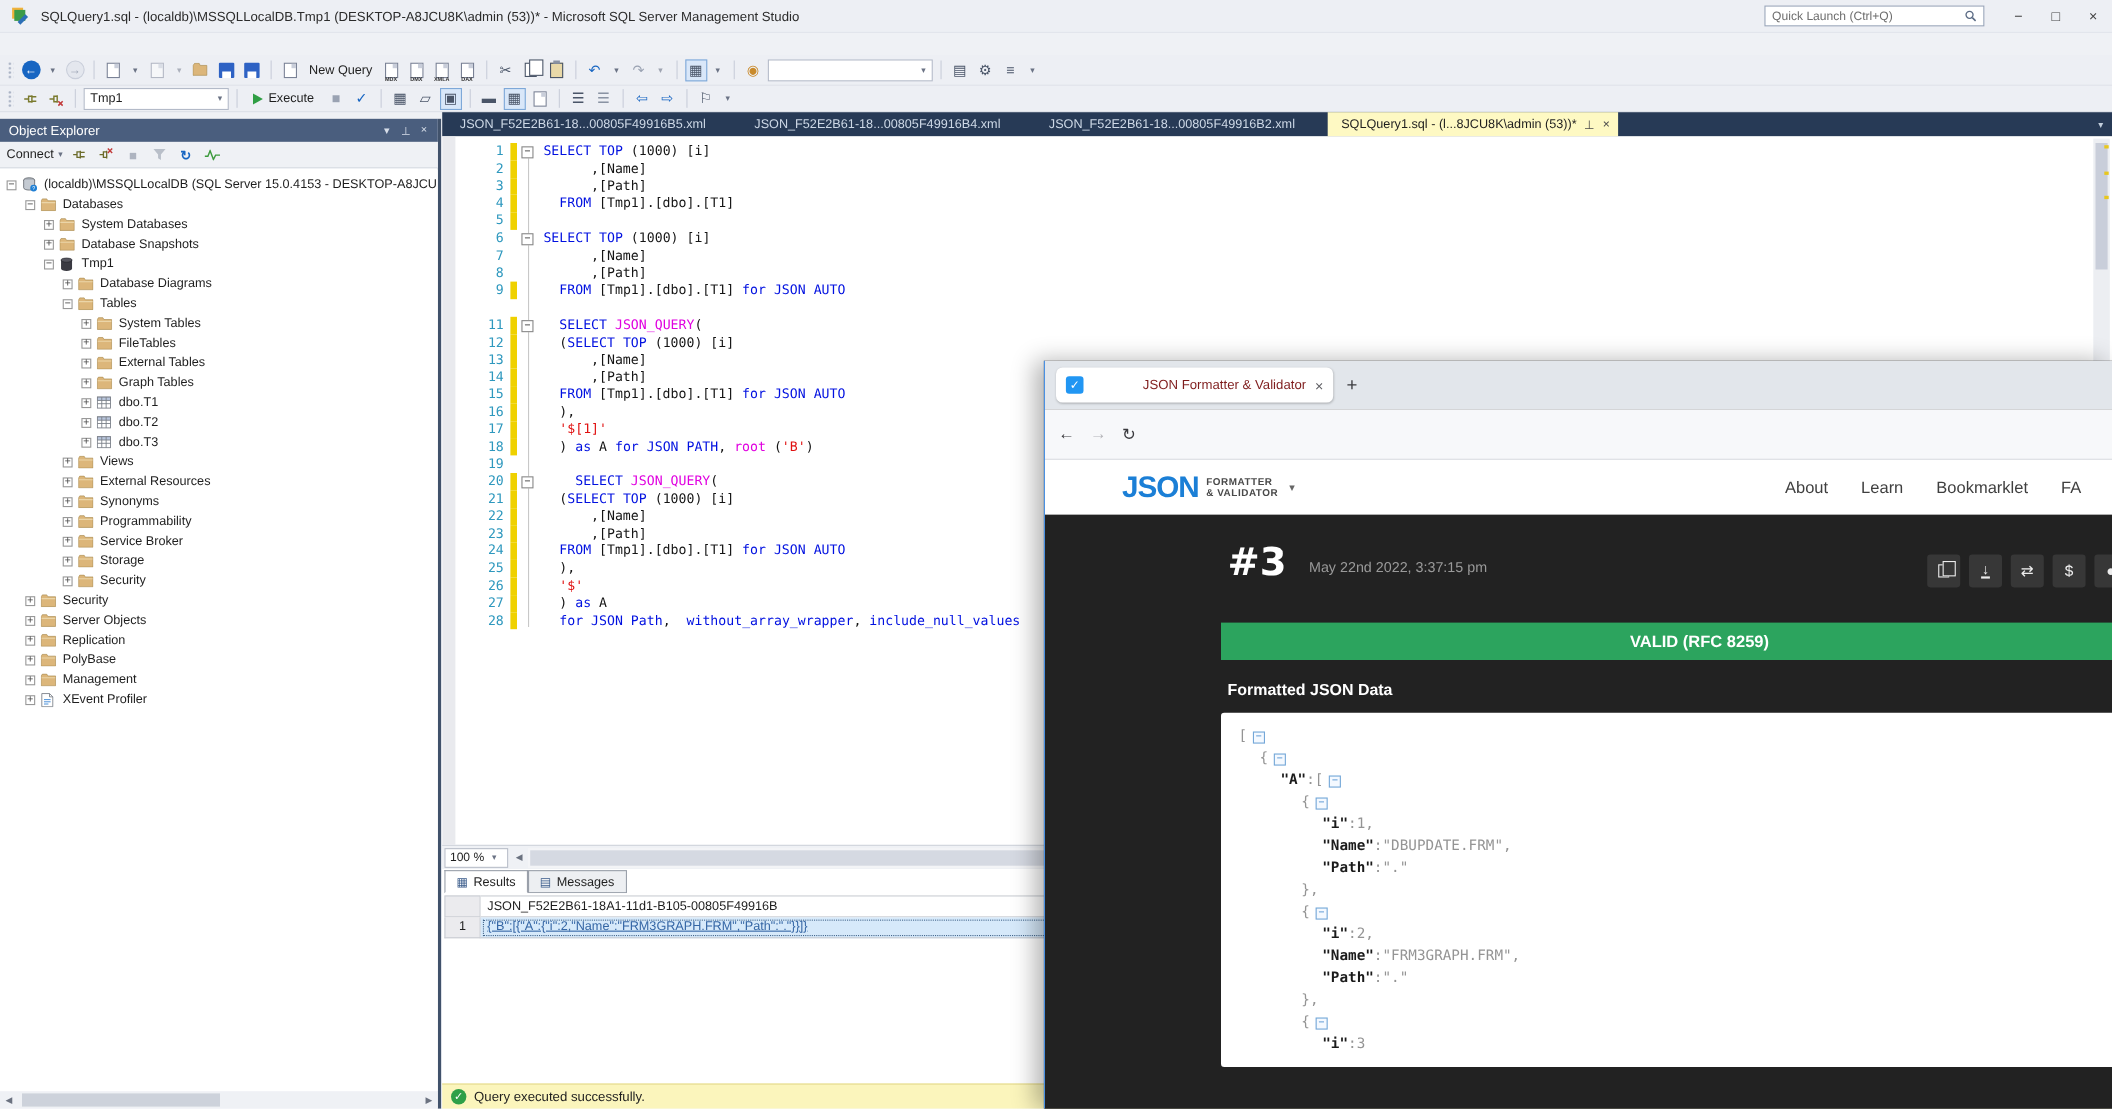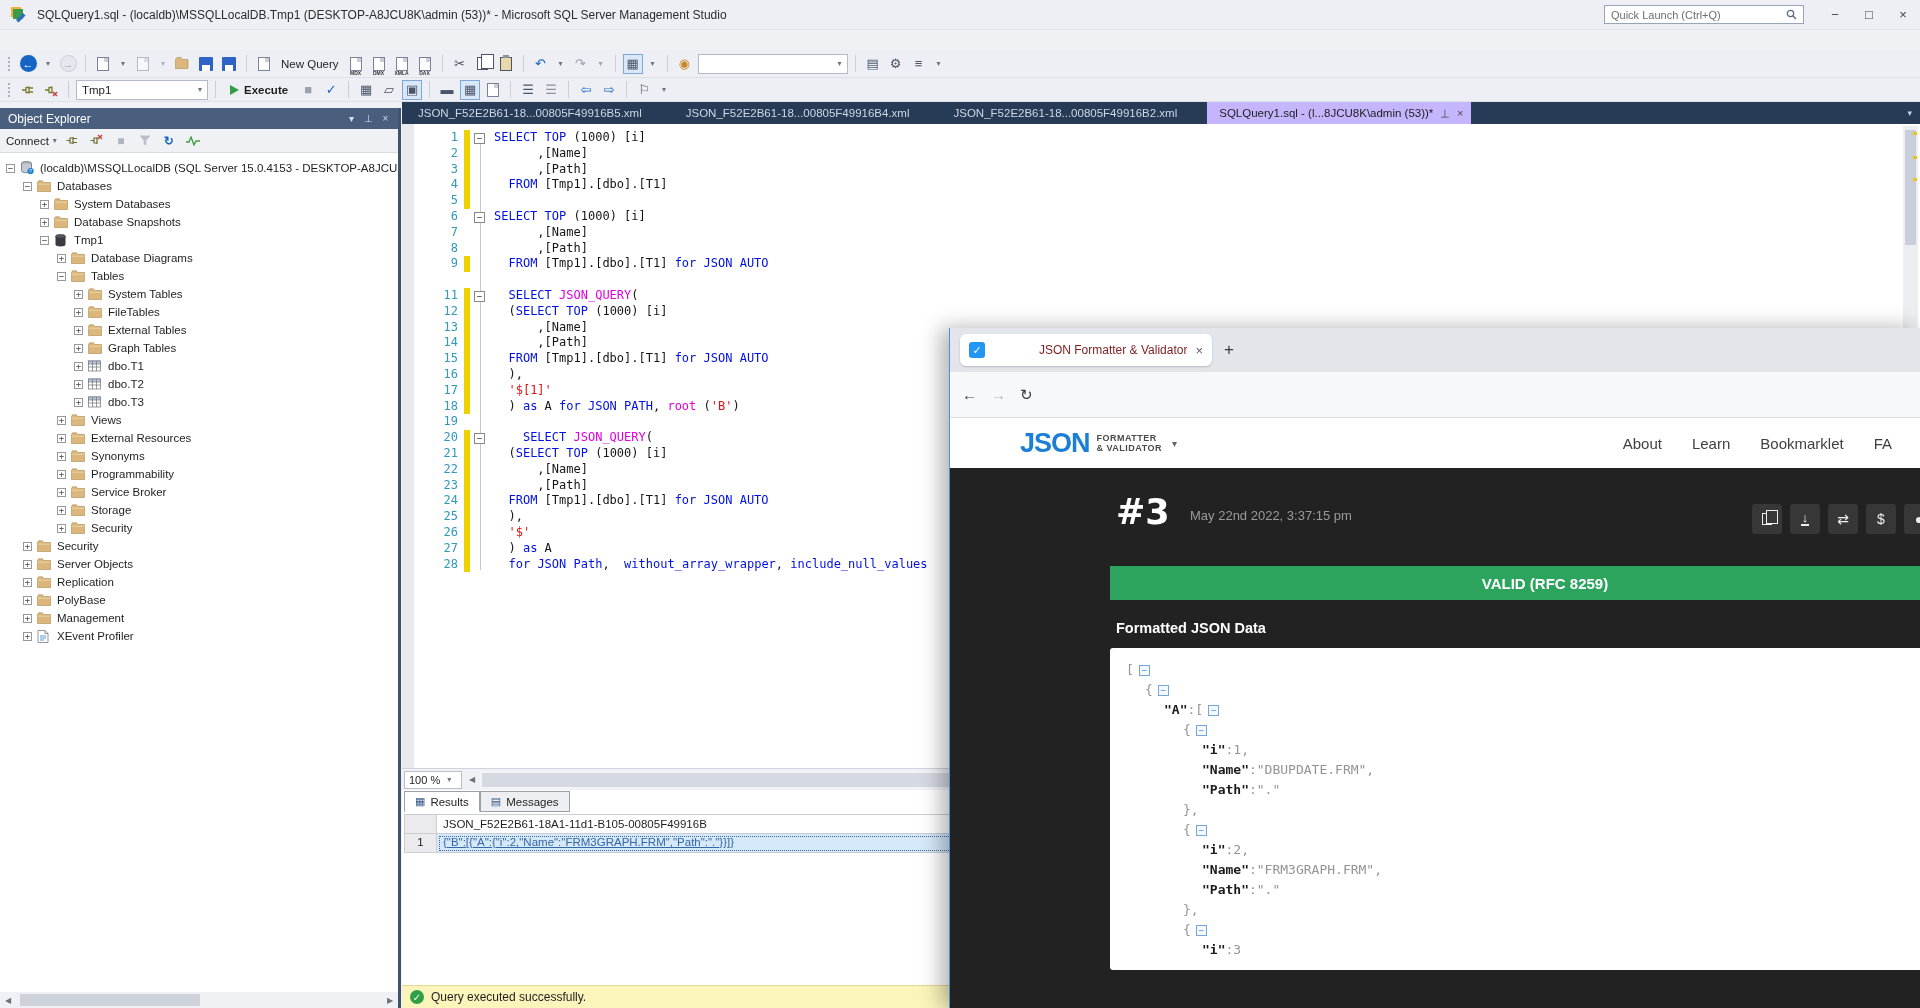--- a/index.html
+++ b/index.html
@@ -51,21 +51,21 @@
     background:#8A93A3; }
   .docicon { width:12px; height:14px; border:1px solid #7A8296; background:#fff; position:relative; }
   .docicon::after { content:""; position:absolute; right:0; top:0; width:4px; height:4px; background:#C9CEDA; }
   .doc-label { position:absolute; bottom:-2px; left:0; right:0; font-size:5px; text-align:center;
     color:#333; font-weight:bold; letter-spacing:0; }
   .caret { font-size:8px; color:#6B7385; margin-left:1px; }
   .combo { height:20px; background:#fff; border:1px solid #B3BAC8; display:flex; align-items:center;
     padding:0 5px; font-size:11.5px; color:#1E1E1E; }
   .combo .caret { margin-left:auto; }
   .framed { border:1px solid #7EA8D8; background:#D9E7F9; }
-  .exec-btn { display:flex; align-items:center; gap:5px; padding:0 7px; height:20px;font-weight:bold; }
+  .exec-btn { display:flex; align-items:center; gap:5px; padding:0 7px; height:20px; }
   .exec-play { width:0; height:0; border-left:9px solid #2F9E44; border-top:5.5px solid transparent;
     border-bottom:5.5px solid transparent; }
   .exec-label { font-size:11.5px; color:#1E1E1E; }
 
   
   .oe-panel { position:absolute; left:0; top:108px; bottom:0; width:401px; background:#fff;
     border-right:3px solid #41526B; }
   .oe-title { height:21px; background:#4A5E7E; color:#fff; display:flex; align-items:center;
     padding:0 4px 0 8px; font-size:12px; }
   .oe-title-text { flex:1; }
@@ -88,21 +88,21 @@
     justify-content:center; }
   .hs-track { flex:1; height:16px; position:relative; }
   .hs-thumb { position:absolute; left:4px; top:2px; width:180px; height:12px; background:#CDD2DB; }
 
   
   .doc-area { position:absolute; left:402px; top:102px; right:0; bottom:0; background:#fff; }
   .tabstrip { position:absolute; left:0; top:0; right:0; height:22px; background:#273A56;
     display:flex; align-items:stretch; padding-left:2px; }
   .dtab { display:flex; align-items:center; padding:0 14px; font-size:11.5px; color:#CDD8E6;
     margin-right:16px; white-space:nowrap; }
-  .dtab.active { background:#c4b5fd; color:#1E1E1E; margin-right:0; padding:0 8px 0 12px; gap:7px; }
+  .dtab.active { background:#fef9c3; color:#1E1E1E; margin-right:0; padding:0 8px 0 12px; gap:7px; }
   .dtab .t-x, .dtab .t-pin { font-size:11px; color:#4A4A4A; }
   .tab-fill { flex:1; }
   .tab-dd { align-self:center; color:#C2CEDC; font-size:9px; margin-right:8px; }
 
   
   .editor { position:absolute; left:0; top:22px; right:0; height:644px; background:#fff; overflow:hidden; }
   .bp-margin { position:absolute; left:0; top:0; bottom:0; width:12px; background:#E9EAEE; }
   .fold-guide { position:absolute; left:78px; top:12px; height:434px; width:1px; background:#C8C8C8; }
   .code-line { position:absolute; left:0; right:0; height:15.8px; }
   .code-line .ln { position:absolute; left:14px; width:42px; text-align:right; color:#2E98BE;

